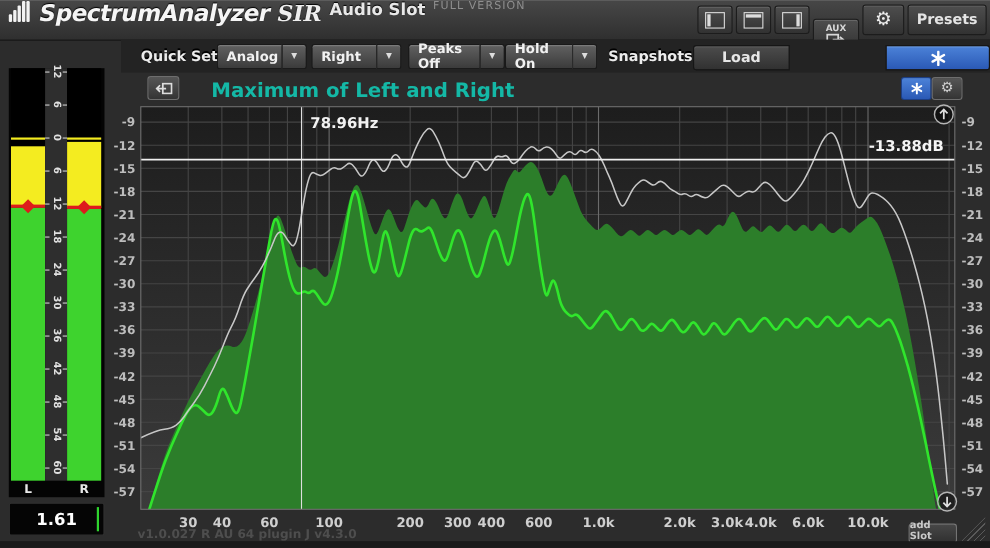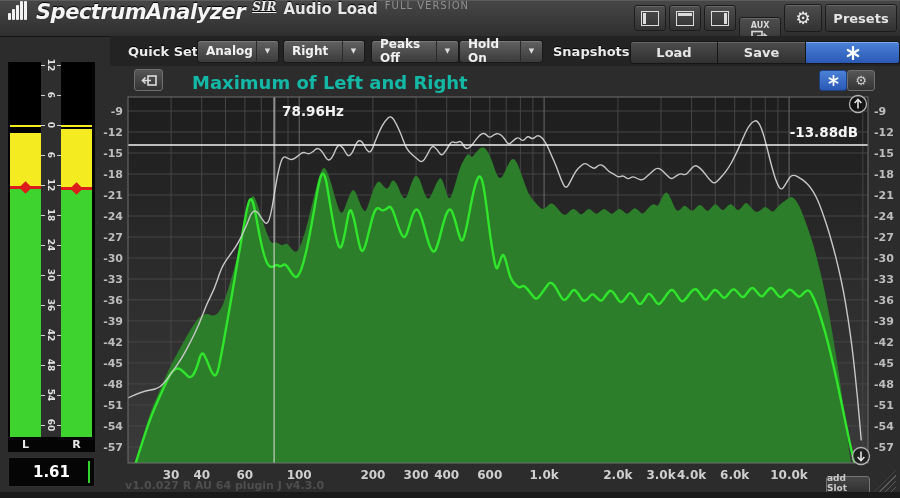--- a/index.html
+++ b/index.html
@@ -5,21 +5,21 @@
   html,body{margin:0;padding:0;background:#2c2c2c;width:900px;height:498px;overflow:hidden;
     font-family:"DejaVu Sans","Liberation Sans",sans-serif;-webkit-font-smoothing:antialiased;}
   .app{position:absolute;inset:0;width:900px;height:498px;background:#2c2c2c;}
   
   .titlebar{position:absolute;left:0;top:0;width:900px;height:36px;
     background:linear-gradient(#474747,#2f2f2f);border-bottom:1px solid #141414;box-shadow:inset 0 1px 0 #5c5c5c;}
   .brandrow{position:absolute;left:8px;top:0;height:36px;display:flex;gap:7px;}
   .logo{display:flex;align-items:flex-end;gap:1px;height:20px;margin-right:2px;}
   .logo i{display:block;width:3px;background:#f2f2f2;border-radius:1px;}
   .t-main{font-size:21px;font-weight:bold;font-style:italic;color:#f5f5f5;letter-spacing:-0.5px;text-shadow:0 -1px 1px #000;}
-  .t-sir{font-family:"DejaVu Serif","Liberation Serif",serif;font-size:12px;font-weight:bold;font-style:italic;color:#eee;text-shadow:0 -1px 1px #000;text-decoration:underline;}
+  .t-sir{font-family:"DejaVu Serif","Liberation Serif",serif;font-size:20px;font-weight:bold;font-style:italic;color:#eee;text-shadow:0 -1px 1px #000;}
   .t-suffix{font-size:15px;font-weight:bold;color:#e8e8e8;text-shadow:0 -1px 1px #000;}
   .t-edition{font-size:10px;color:#8f8f8f;letter-spacing:1px;margin-left:0;}
   .winctl{position:absolute;right:3px;top:0;height:36px;display:flex;align-items:center;gap:3px;}
   .tbtn{height:26px;border:1px solid #1c1c1c;border-radius:3px;background:linear-gradient(#4e4e4e,#323232);
     box-shadow:inset 0 1px 0 #666;display:flex;align-items:center;justify-content:center;color:#e4e4e4;cursor:default;}
   .laybtn{width:30px;height:24px;}
   .layrect{position:relative;width:16px;height:13px;border:1px solid #dcdcdc;background:transparent;}
   .layrect b{position:absolute;background:#dcdcdc;}
   .lay-left b{left:1px;top:1px;bottom:1px;width:3px;}
   .lay-top b{left:1px;top:1px;right:1px;height:3px;}
@@ -83,21 +83,21 @@
     <div class="brandrow">
       <span class="logo">
         <i style="height:7px"></i>
           <i style="height:11px"></i>
           <i style="height:15px"></i>
           <i style="height:19px"></i>
           <i style="height:19px"></i>
       </span>
       <span class="t-main">SpectrumAnalyzer</span>
       <span class="t-sir">SIR</span>
-      <span class="t-suffix">Audio Load</span>
+      <span class="t-suffix">Audio Slot</span>
       <span class="t-edition">FULL VERSION</span>
     </div>
     <div class="winctl">
       <div class="tbtn laybtn">
         <span class="layrect lay-left">
             <b></b>
           </span>
       </div>
       <div class="tbtn laybtn">
         <span class="layrect lay-top">
@@ -159,23 +159,20 @@
       <div class="dd-arrow">
           <span>▼</span>
         </div>
     </div>
   </div>
   <div class="tb-abs" style="left:553px;top:36px">
     <span class="tb-label">Snapshots</span>
   </div>
   <div class="segbtn" style="position:absolute;left:630px;top:41px;width:86px;border-radius:3px 0 0 3px">
     <span>Load</span>
-  </div>
-  <div class="segbtn" style="position:absolute;left:717px;top:41px;width:87px">
-    <span>Save</span>
   </div>
   <div class="segbtn blue" style="position:absolute;left:805px;top:41px;width:93px;border-radius:0 3px 3px 0">
     <svg width="14" height="14" viewBox="0 0 14 14">
       <g stroke="#fff" stroke-width="2.2" stroke-linecap="round">
         <path d="M7 1 V13"></path>
           <path d="M1.8 4 L12.2 10"></path>
           <path d="M12.2 4 L1.8 10"></path>
       </g>
     </svg>
   </div>

